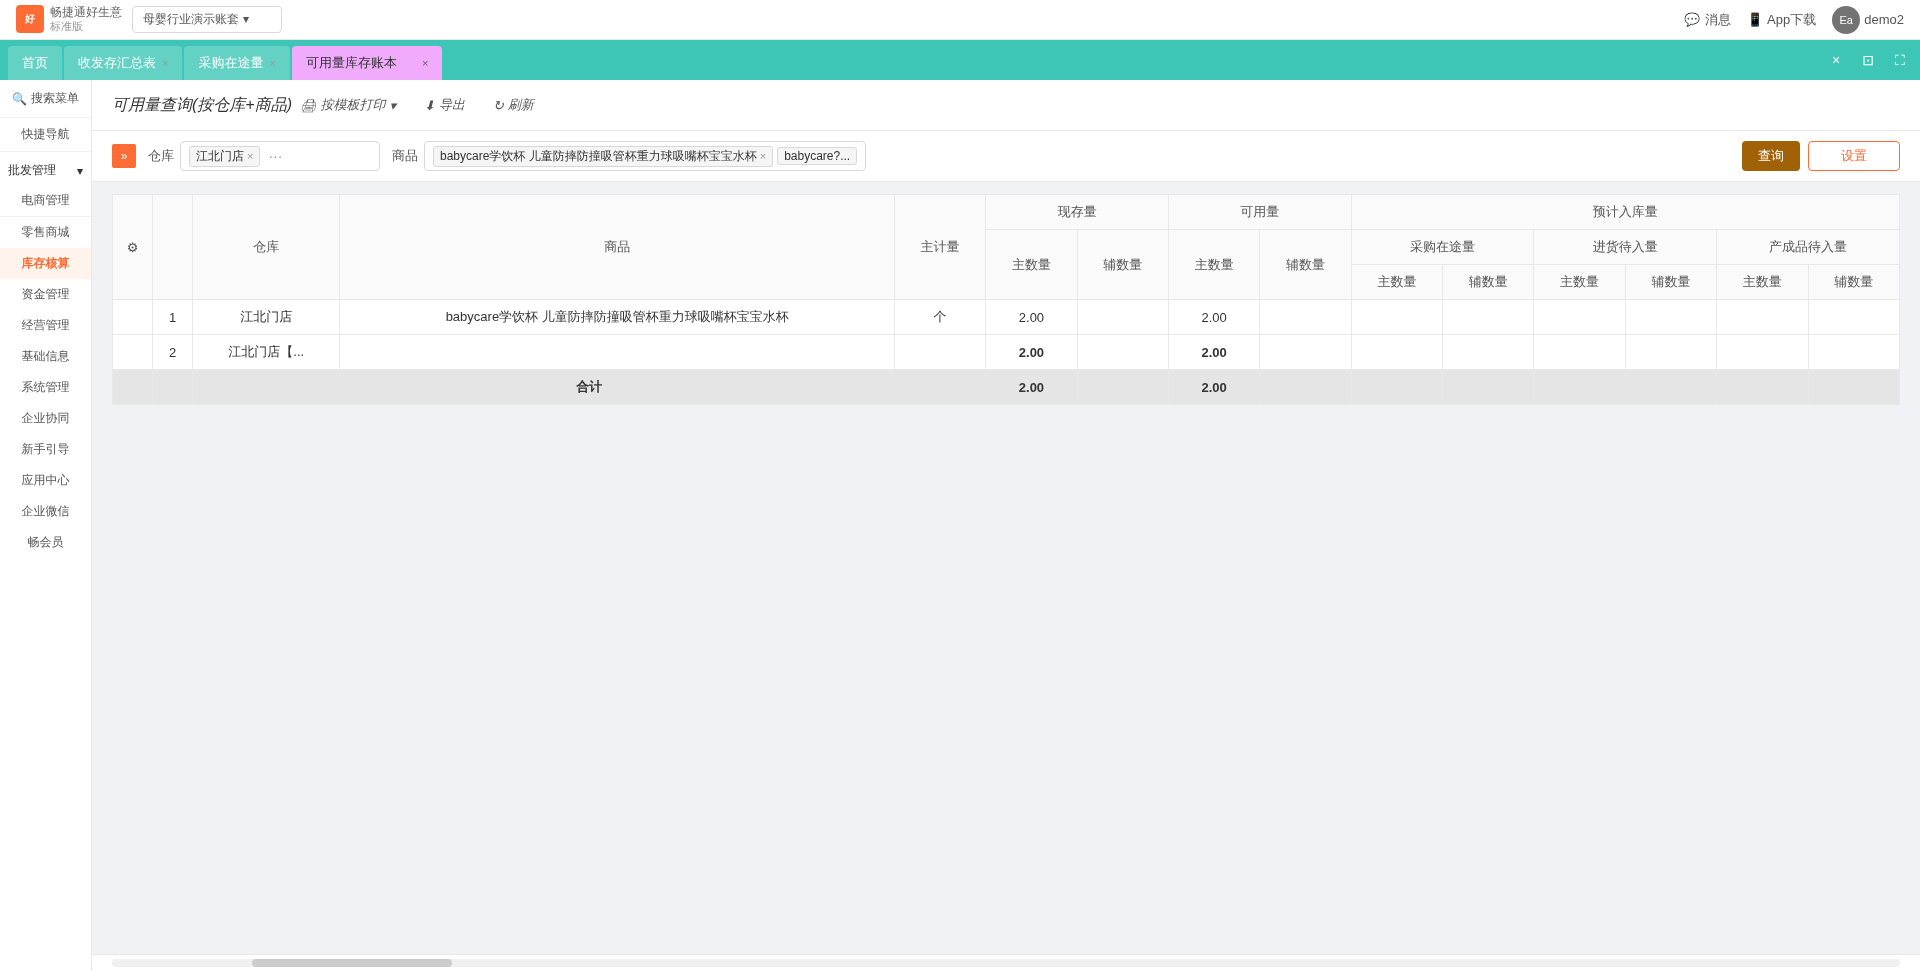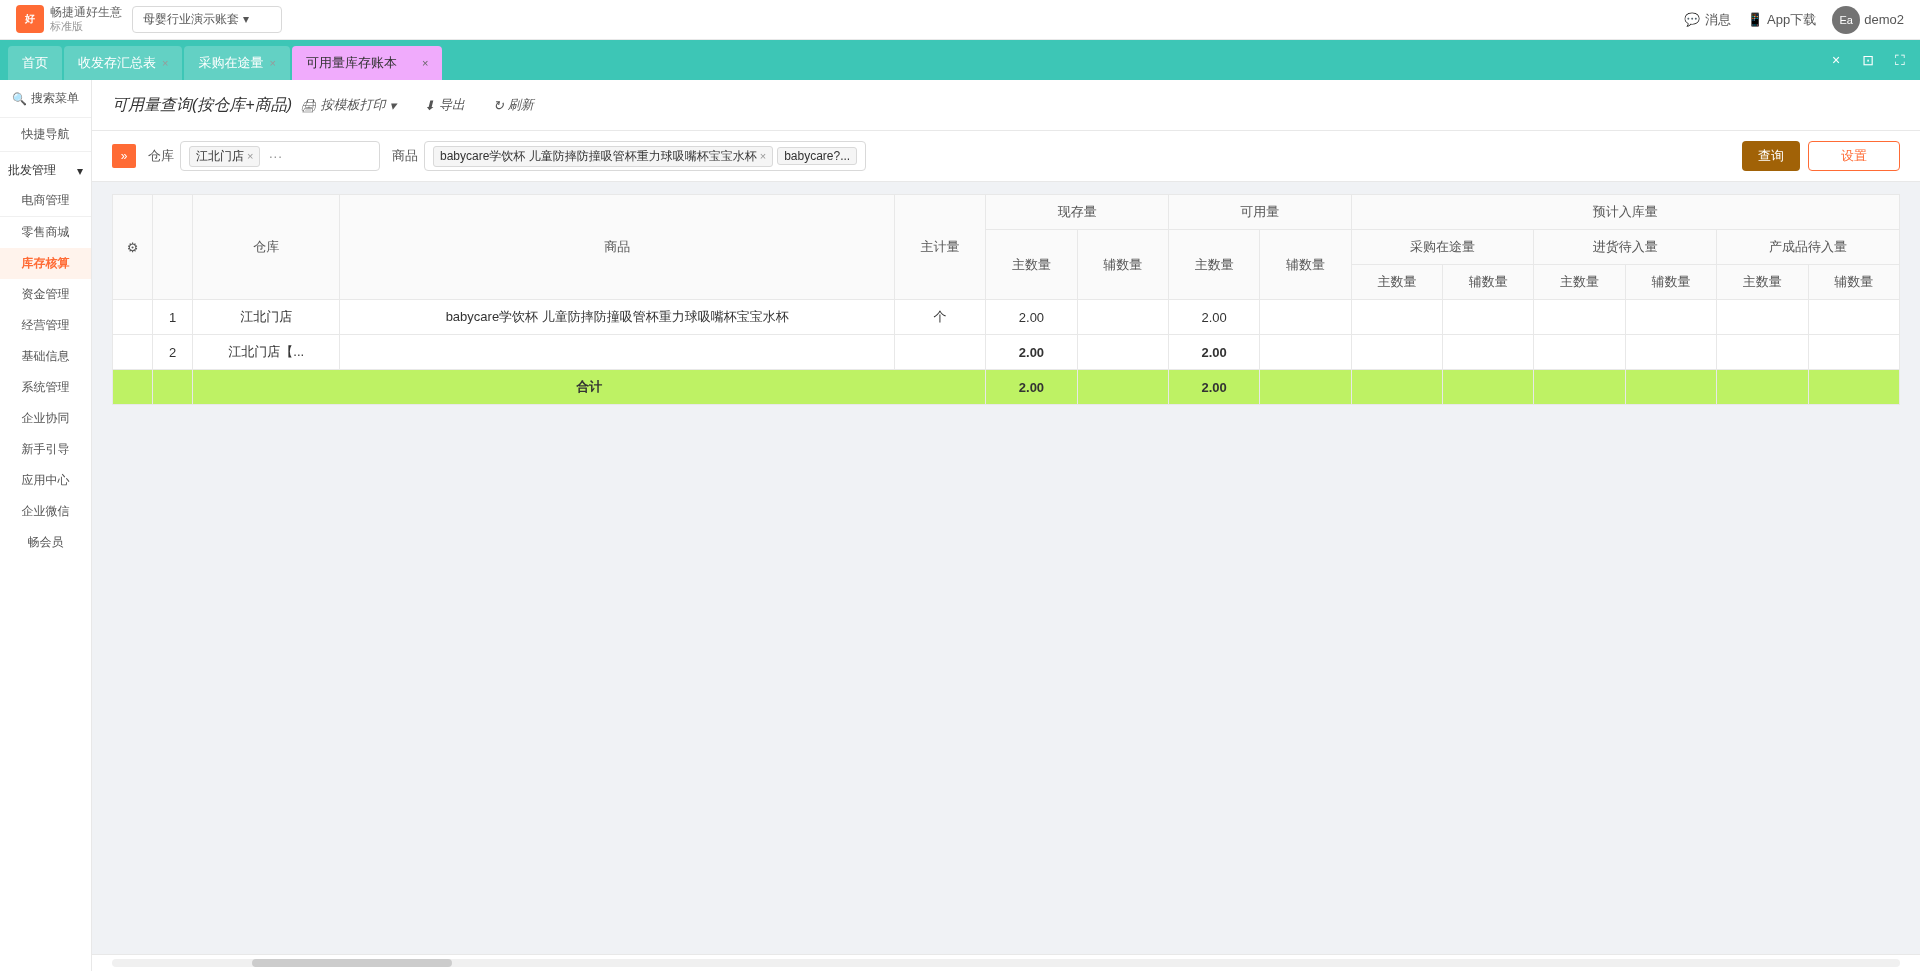--- a/index.html
+++ b/index.html
@@ -60,21 +60,21 @@
 
     
     .table-container { flex: 1; overflow: auto; padding: 12px 20px; background: #f0f2f5; }
     .data-table { width: 100%; border-collapse: collapse; background: #fff; border: 1px solid #e8e8e8; }
     .data-table th, .data-table td { border: 1px solid #e8e8e8; padding: 8px 10px; font-size: 13px; text-align: center; }
     .data-table th { background: #fafafa; color: #555; font-weight: 500; }
     .data-table td { color: #333; }
     .data-table .col-index { width: 40px; background: #fafafa; }
     .data-table .col-settings { width: 40px; background: #fafafa; }
     .th-group { background: #fafafa; }
-    .row-total td { background: #bef264; font-weight: bold; }
+    .row-total td { background: #e5e5e5; font-weight: bold; }
 
     
     .table-footer { background: #fff; border-top: 1px solid #e8e8e8; padding: 4px 20px; flex-shrink: 0; display: flex; align-items: center; }
     .scroll-track { flex: 1; height: 8px; background: #f0f0f0; border-radius: 4px; }
     .scroll-thumb { width: 200px; height: 8px; background: #ccc; border-radius: 4px; margin-left: 140px; }
 
     .chevron-down::after { content: "▾"; }
 
     .filter-product-input { display: flex; align-items: center; flex-wrap: wrap; gap: 4px; min-height: 30px; border: 1px solid #d9d9d9; border-radius: 4px; padding: 2px 8px; min-width: 380px; background: #fff; }
   </style>

